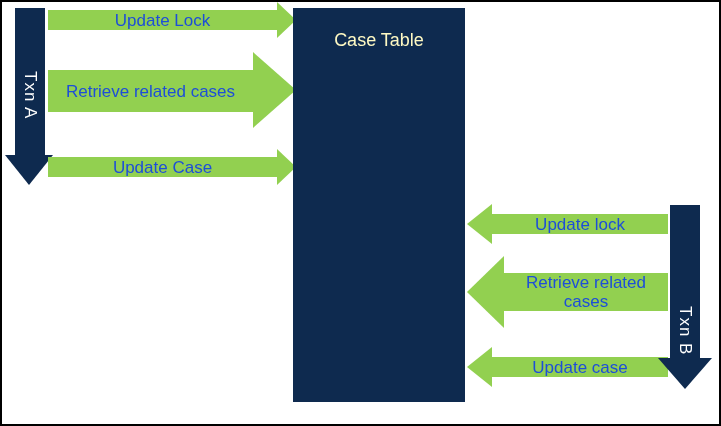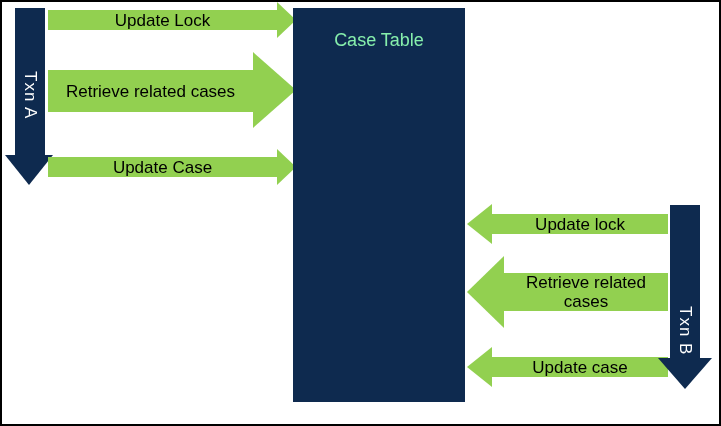--- a/index.html
+++ b/index.html
@@ -38,21 +38,21 @@
     border-left:27px solid transparent; border-right:27px solid transparent;
     border-top:31px solid var(--navy,#0e2a4f); }
 
   
   .garrow { position:absolute; }
   .gshaft {
     position:absolute;
     background:var(--green,#92d050);
     display:flex; align-items:center; justify-content:center;
   }
-  .glabel { color:#000000; font-size:17px; text-align:center; line-height:19px; }
+  .glabel { color:#1d4ed8; font-size:17px; text-align:center; line-height:19px; }
   .ghead { position:absolute; width:0; height:0; }
 
   
   .g1 { left:46px; top:0;     width:248px; height:36px; }
   .g1 .gshaft { left:0; top:8px;  width:229px; height:20px; }
   .g1 .ghead  { left:229px; top:0;
     border-top:18px solid transparent; border-bottom:18px solid transparent;
     border-left:19px solid var(--green,#92d050); }
 
   .g2 { left:46px; top:50px;  width:248px; height:76px; }
@@ -88,21 +88,21 @@
     border-right:25px solid var(--green,#92d050); }
   .g6 .gshaft { left:25px; top:10px; width:176px; height:20px; }
 
   
   .case-table {
     position:absolute; left:291px; top:6px; width:172px; height:394px;
     background:var(--navy,#0e2a4f);
   }
   .case-table-label {
     padding-top:22px; text-align:center;
-    color:#86efac; font-size:18px;
+    color:#fef9c3; font-size:18px;
   }
 </style>
 </head>
 <body>
 
 <div class="canvas">
 
   <div class="vtxn txn-a">
     <div class="vshaft">
       <span class="vlabel">Txn A</span>

